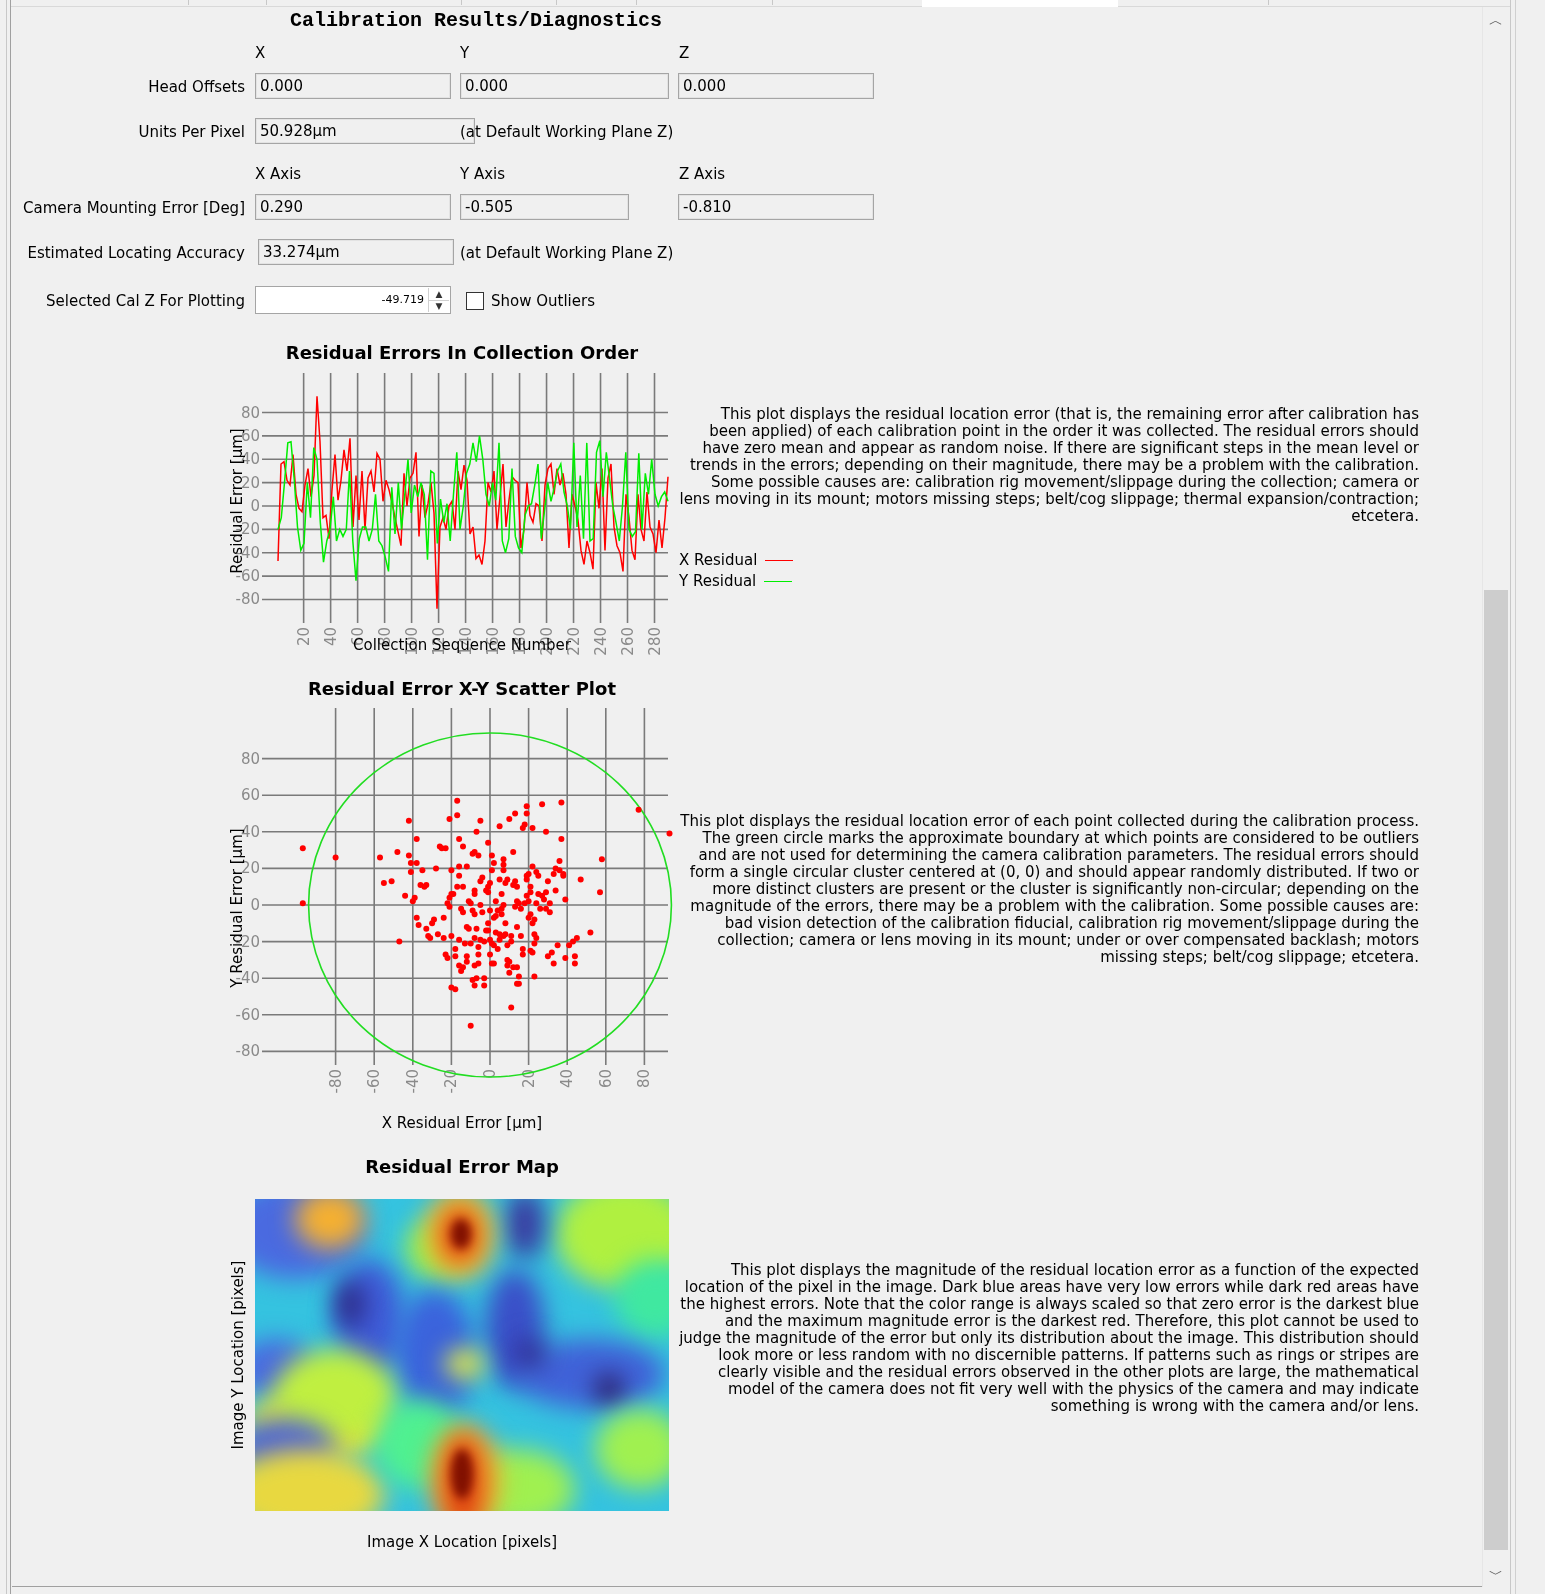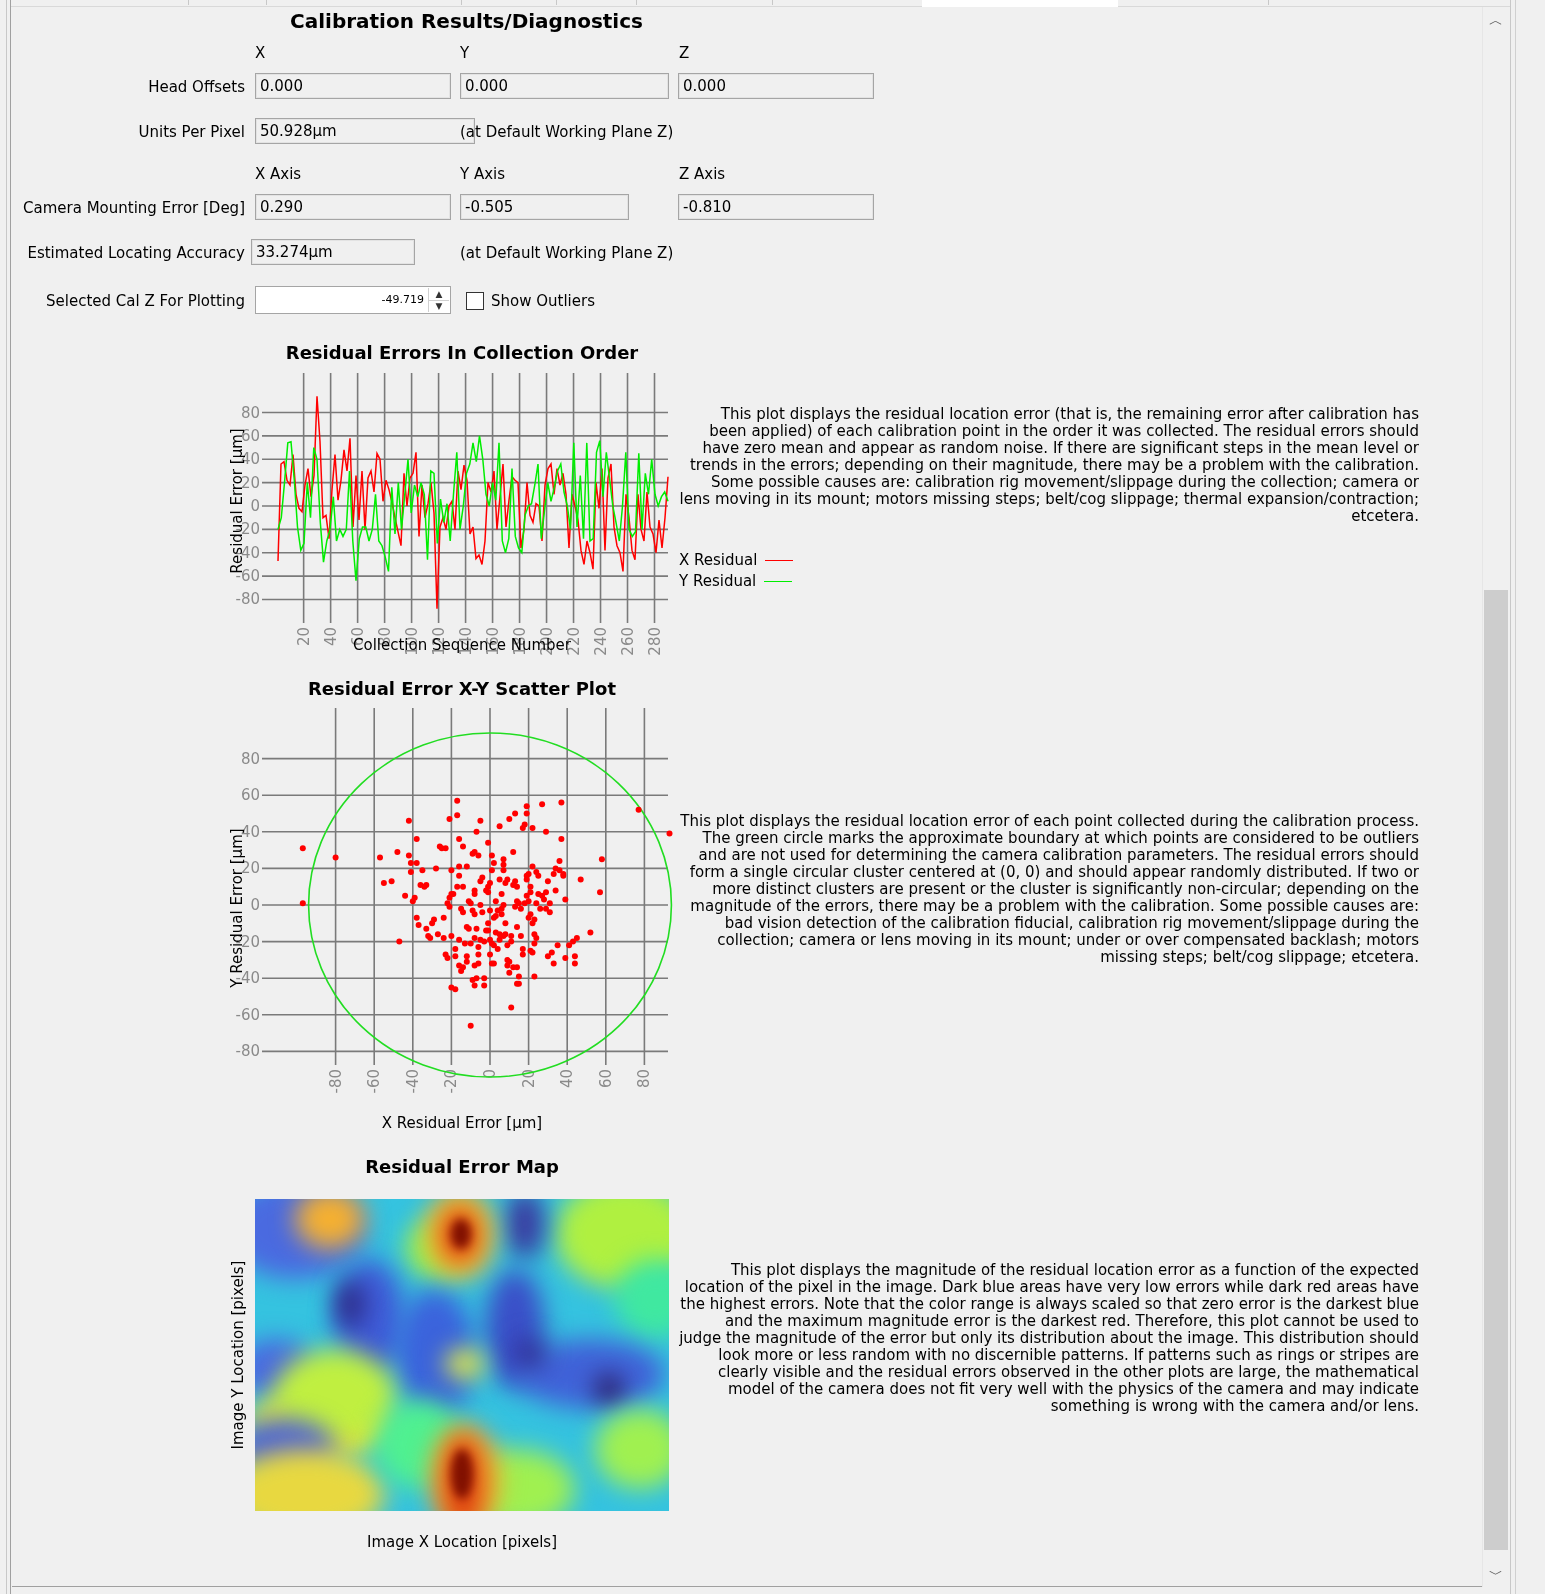--- a/index.html
+++ b/index.html
@@ -8,21 +8,21 @@
     background:#f0f0f0;
     font-family:"DejaVu Sans", sans-serif; font-size:15px; color:#000;
   }
   .frame-left { position:absolute; left:0; top:0; width:10px; height:1594px; background:#f0f0f0;
     border-right:1px solid #a0a0a0; box-shadow: inset -3px 0 0 #f0f0f0, inset -4px 0 0 #c8c8c8; }
   .tabstrip { position:absolute; left:11px; top:0; width:1500px; height:6px; background:#f0f0f0; border-bottom:1px solid #d9d9d9; }
   .tabstrip .tab { position:absolute; top:0; height:5px; border-right:1px solid #c8c8c8; }
   .tabstrip .tab.active { background:#fff; height:7px; border:none; }
   .content { position:absolute; left:12px; top:7px; width:1470px; height:1580px; background:#f0f0f0; }
   .abs { position:absolute; white-space:nowrap; }
-  .title { font-weight:bold; font-size:20px; }
+  .title { font-weight:bold; font-size:20px;font-family:Liberation Mono, monospace; }
   .lbl { text-align:center; font-size:15px; }
   .field { position:absolute; height:26px; border:1px solid #a5a5a5; background:#f0f0f0; box-sizing:border-box;
     font-size:15px; line-height:24px; padding-left:4px; box-shadow: inset 0 0 0 1px #e3e3e3; }
   .spinner { position:absolute; height:28px; border:1px solid #a5a5a5; background:#fff; box-sizing:border-box; }
   .spinner .val { position:absolute; right:26px; top:0; line-height:26px; font-size:11px; }
   .spinner .btns { position:absolute; right:1px; top:1px; width:20px; height:24px; border-left:1px solid #d0d0d0; }
   .spinner .up, .spinner .down { position:absolute; left:0; width:20px; height:12px; font-size:9px; text-align:center; line-height:12px; color:#333; }
   .spinner .up { top:0; border-bottom:1px solid #d0d0d0; }
   .spinner .down { top:12px; }
   .checkbox { position:absolute; width:18px; height:18px; border:1px solid #333; background:#fff; box-sizing:border-box; }
@@ -76,21 +76,21 @@
 <div class="abs" style="left:255px;top:165px">X Axis</div>
 <div class="abs" style="left:460px;top:165px">Y Axis</div>
 <div class="abs" style="left:679px;top:165px">Z Axis</div>
 
 <div class="abs lbl" style="right:1300px;top:199px">Camera Mounting Error [Deg]</div>
 <div class="field" style="left:255px;top:194px;width:196px">0.290</div>
 <div class="field" style="left:460px;top:194px;width:169px">-0.505</div>
 <div class="field" style="left:678px;top:194px;width:196px">-0.810</div>
 
 <div class="abs lbl" style="right:1300px;top:244px">Estimated Locating Accuracy</div>
-<div class="field" style="left:251px;top:239px;width:164px">33.274µm</div>
+<div class="field" style="left:258px;top:239px;width:196px">33.274µm</div>
 <div class="abs" style="left:460px;top:244px">(at Default Working Plane Z)</div>
 
 <div class="abs lbl" style="right:1300px;top:292px">Selected Cal Z For Plotting</div>
 <div class="spinner" style="left:255px;top:286px;width:196px">
   <span class="val">-49.719</span>
   <div class="btns">
     <div class="up">▲</div>
     <div class="down">▼</div>
   </div>
 </div>

